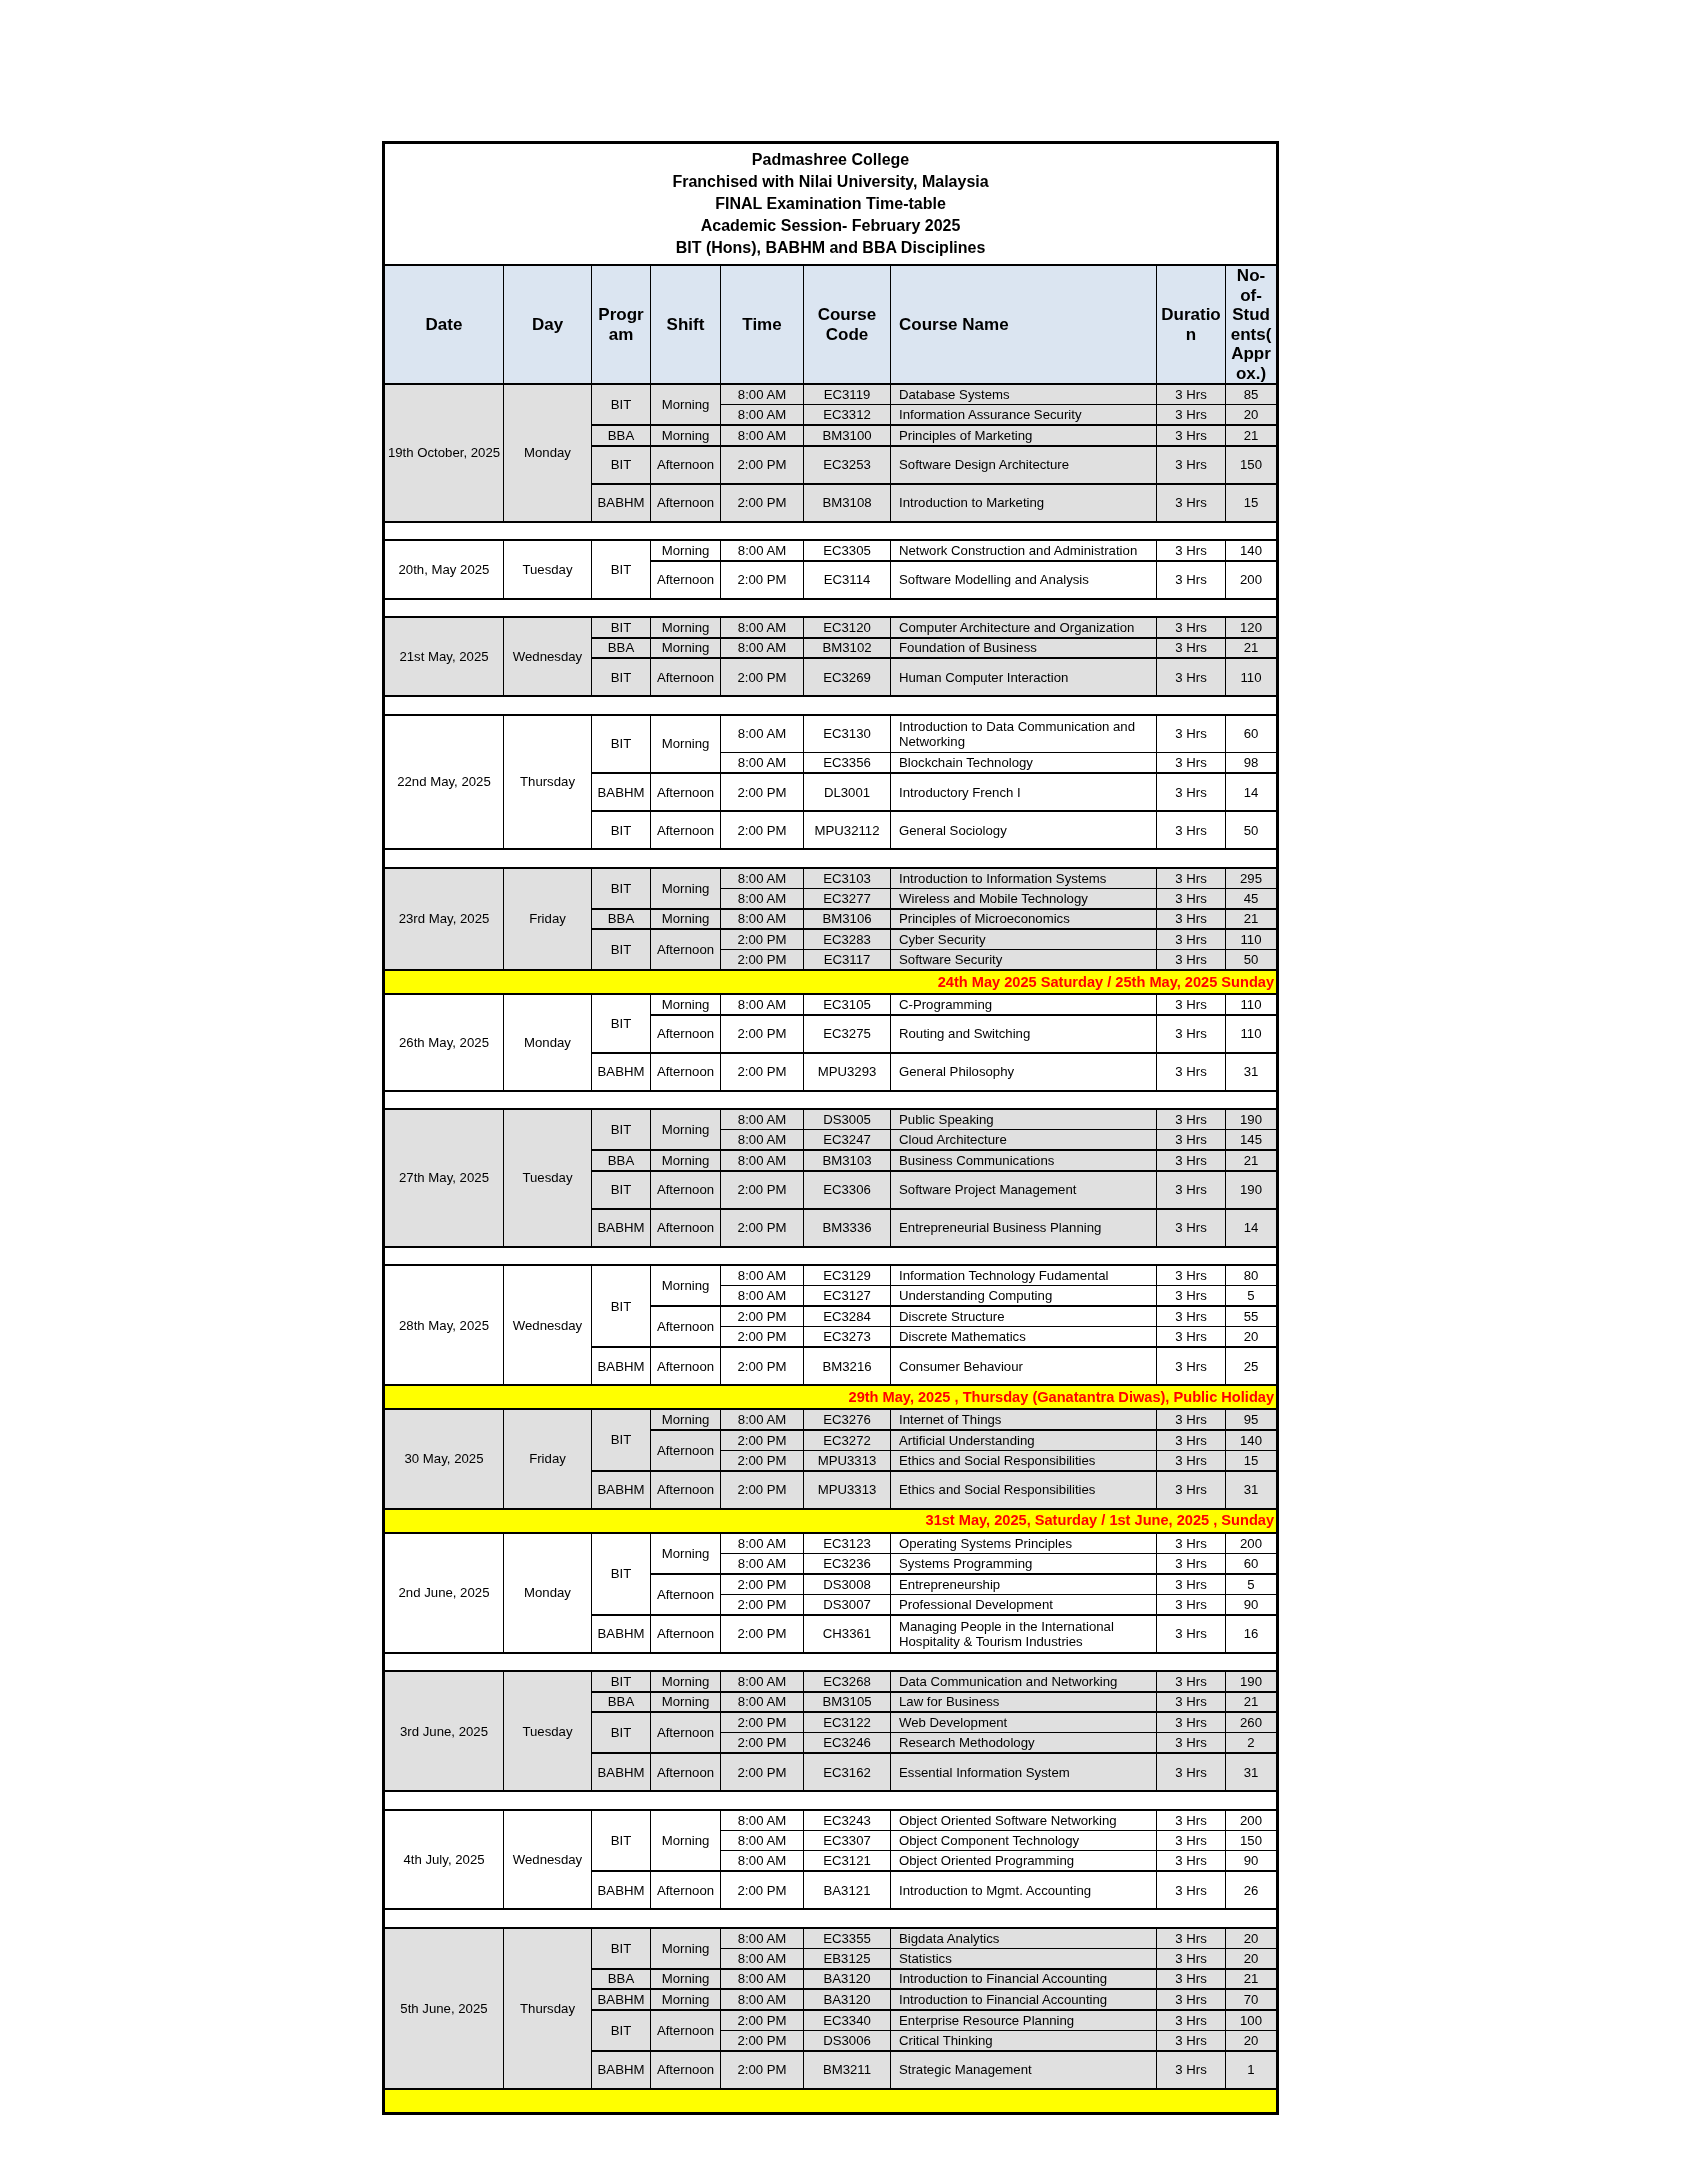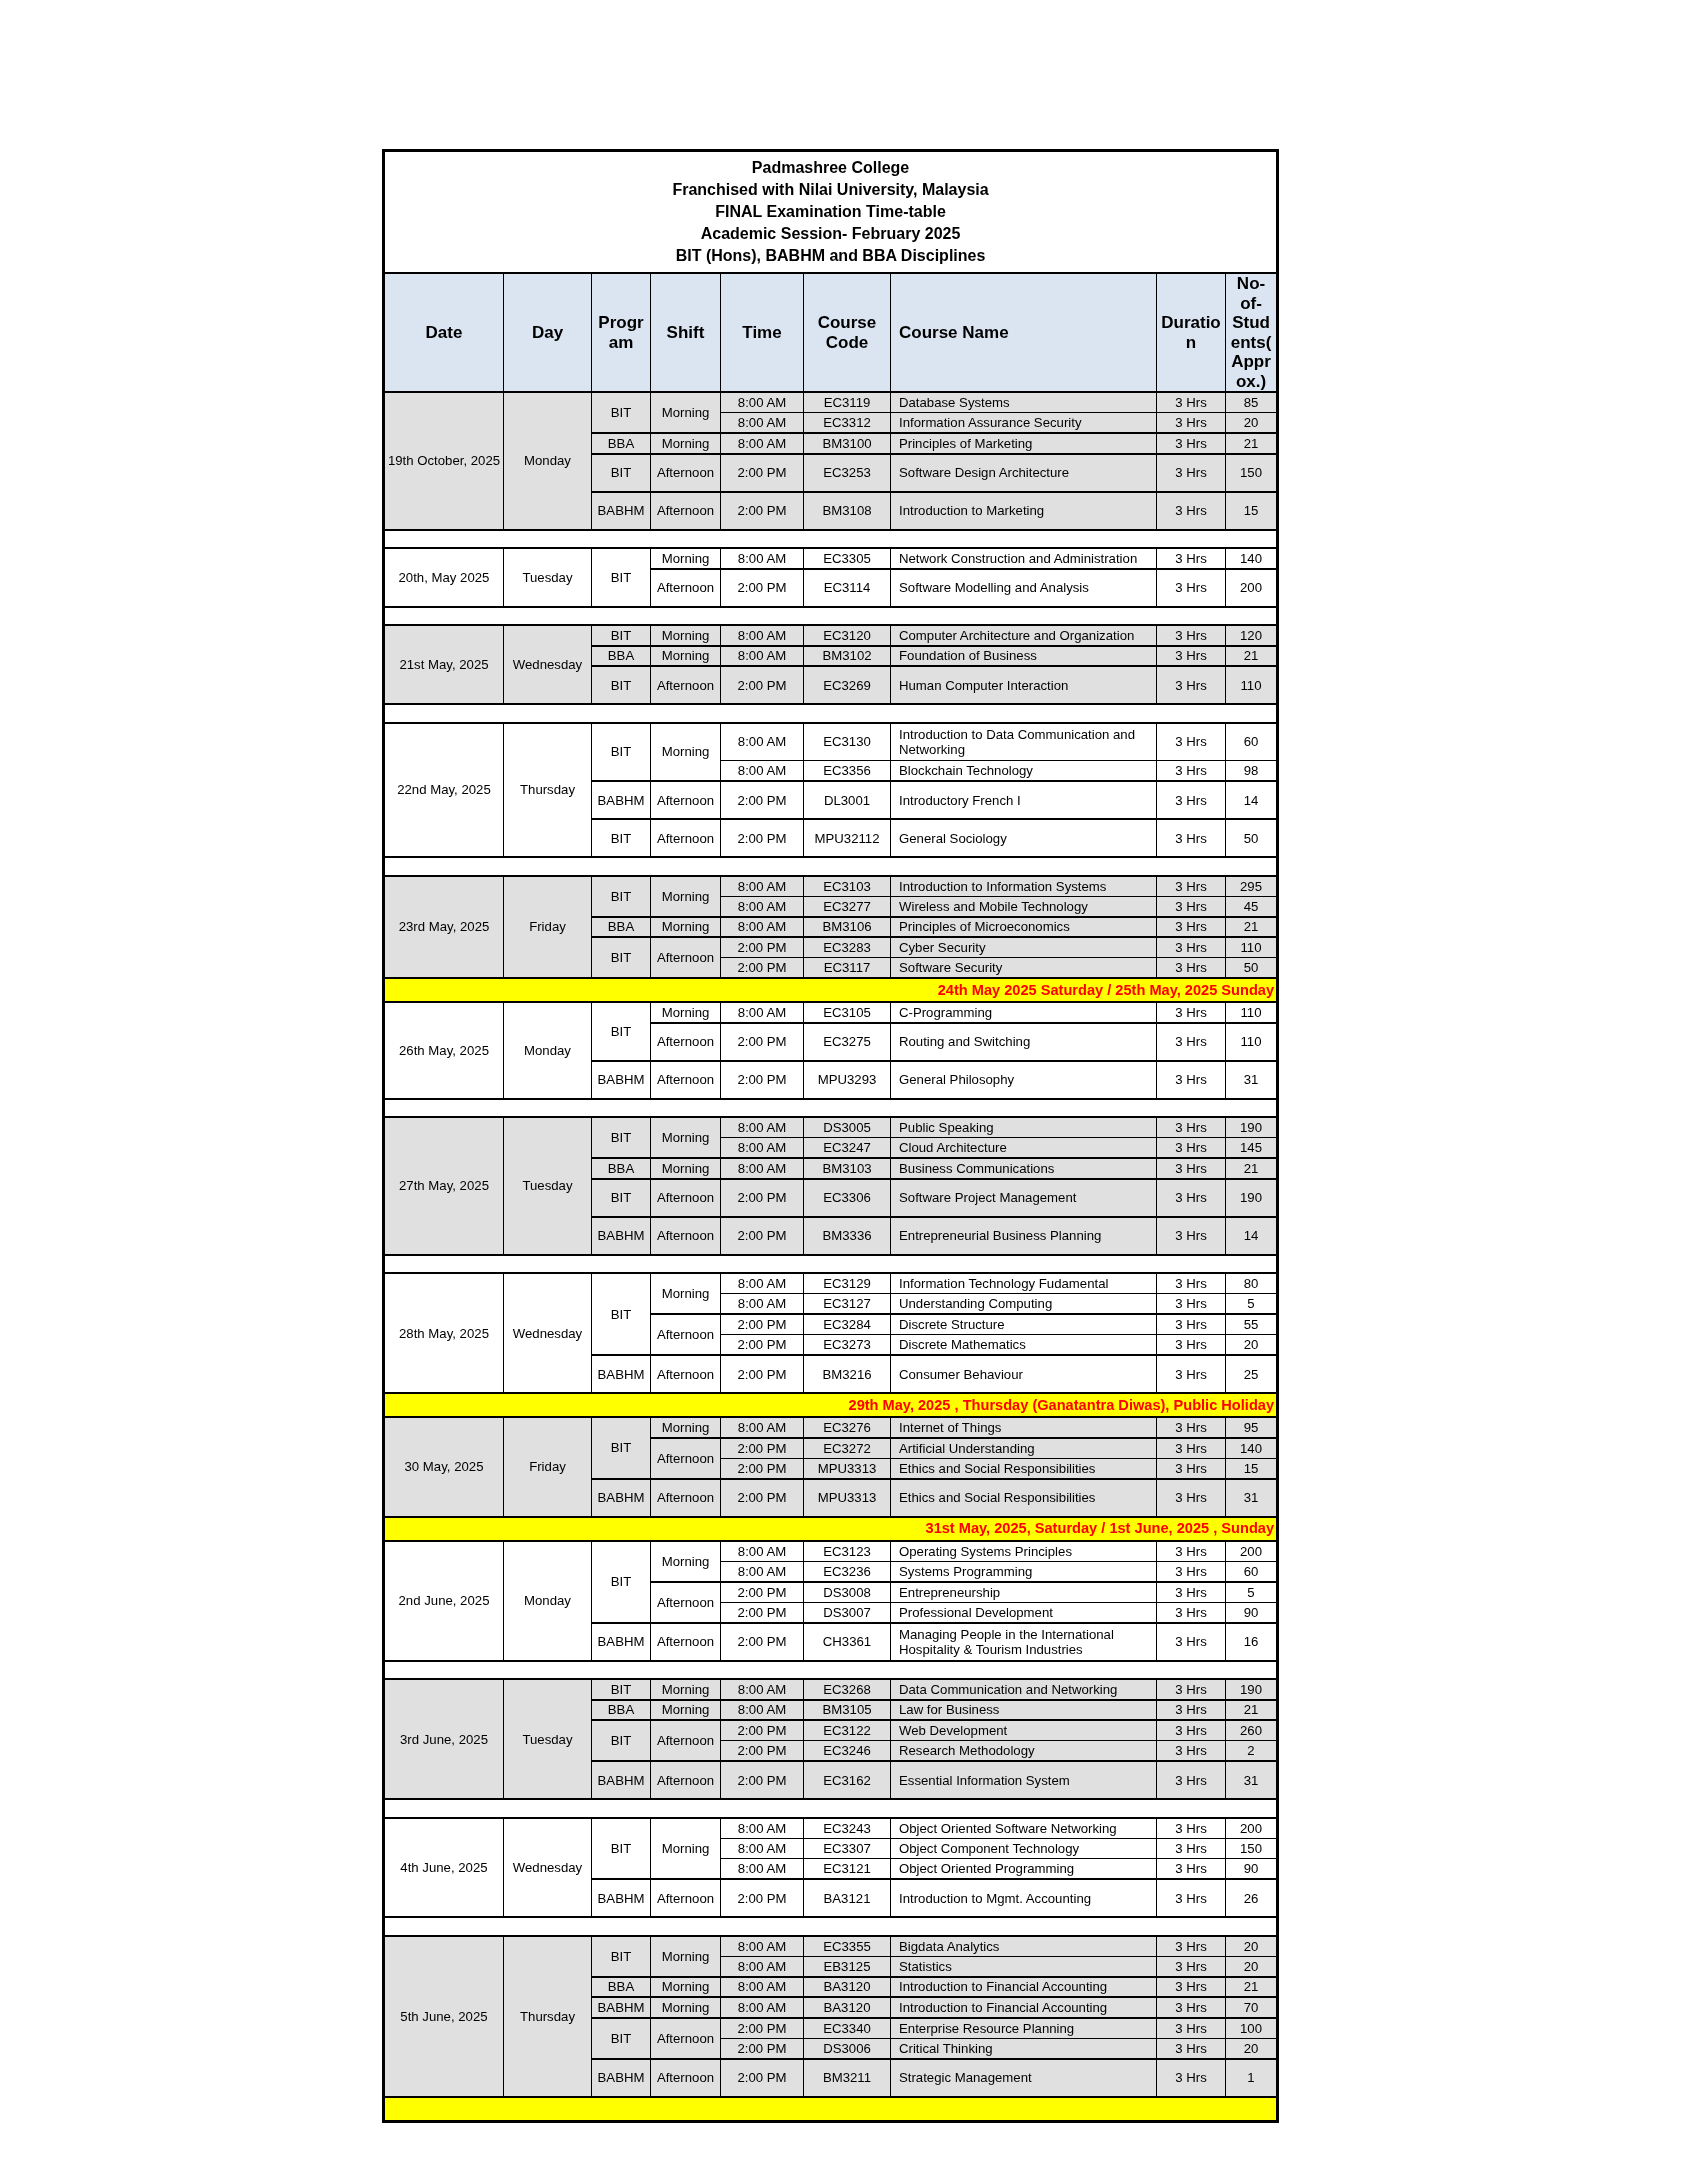--- a/index.html
+++ b/index.html
@@ -11,21 +11,21 @@
   .page {
     position: relative;
     width: 1687px;
     height: 2183px;
     background: #ffffff;
     overflow: hidden;
   }
   table.timetable {
     position: absolute;
     left: 382px;
-    top: 149px;
+    top: 141px;
     width: 894px;
     border-collapse: collapse;
     table-layout: fixed;
     border: 3.3px solid #000;
   }
   td {
     border: 1.3px solid #000;
     border-top-width: 1.3px;
     border-bottom-width: 1.3px;
     text-align: center;
@@ -571,21 +571,21 @@
           <td class="bg-gray">2:00 PM</td>
           <td class="bg-gray">EC3162</td>
           <td class="bg-gray cell-name">Essential Information System</td>
           <td class="bg-gray">3 Hrs</td>
           <td class="bg-gray">31</td>
         </tr>
         <tr class="spacer-row">
           <td colspan="9"></td>
         </tr>
         <tr class="h-std section-start">
-          <td class="bg-white" rowspan="4">4th June, 2025</td>
+          <td class="bg-white" rowspan="4">4th July, 2025</td>
           <td class="bg-white" rowspan="4">Wednesday</td>
           <td class="bg-white" rowspan="3">BIT</td>
           <td class="bg-white" rowspan="3">Morning</td>
           <td class="bg-white">8:00 AM</td>
           <td class="bg-white">EC3243</td>
           <td class="bg-white cell-name">Object Oriented Software Networking</td>
           <td class="bg-white">3 Hrs</td>
           <td class="bg-white">200</td>
         </tr>
         <tr class="h-std">

